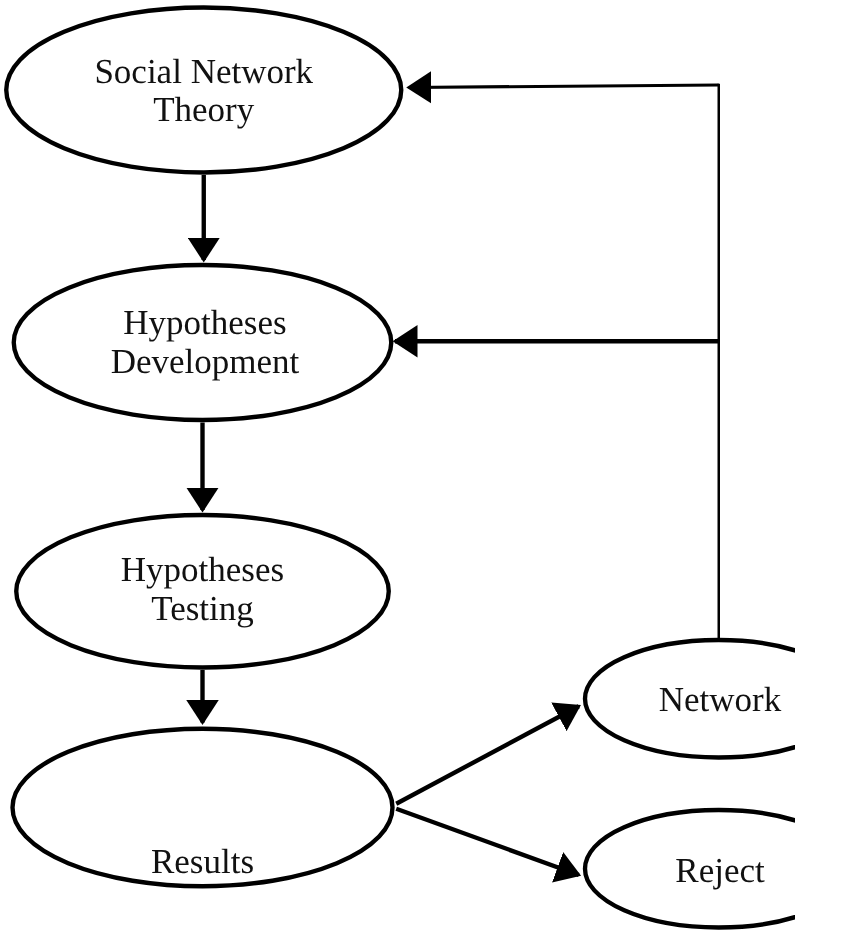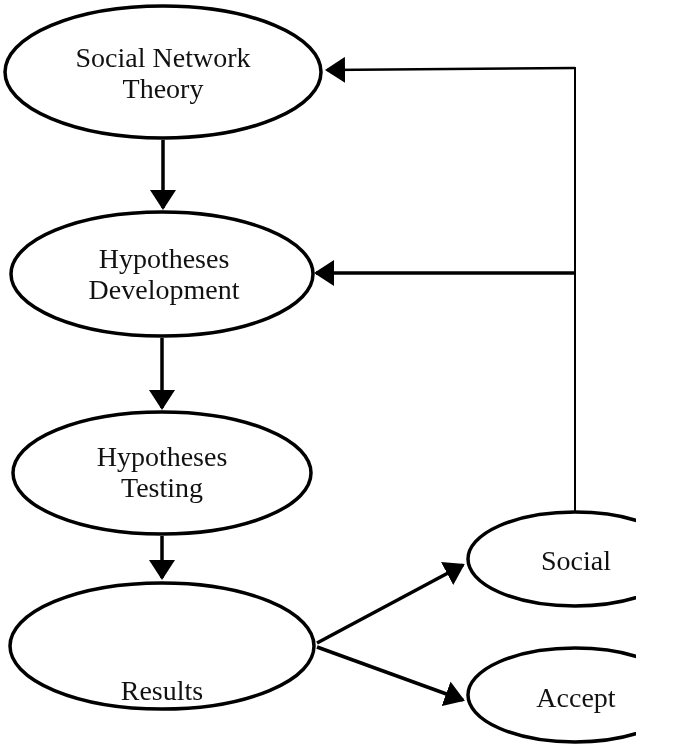--- a/index.html
+++ b/index.html
@@ -74,16 +74,16 @@
     <line x1="575" y1="273" x2="316" y2="273" class="feedback-branch" marker-end="url(#ah)"></line>
   </svg>
 
   <div class="node-label" style="left:163px; top:73px;">Social Network
 Theory</div>
   <div class="node-label" style="left:164px; top:274px;">Hypotheses
 Development</div>
   <div class="node-label" style="left:162px; top:472px;">Hypotheses
 Testing</div>
   <div class="node-label" style="left:162px; top:646px;margin-top:44px;">Results</div>
-  <div class="node-label" style="left:576px; top:560px;">Social</div>
-  <div class="node-label" style="left:576px; top:697px;">Accept</div>
+  <div class="node-label" style="left:576px; top:560px;">Network</div>
+  <div class="node-label" style="left:576px; top:697px;">Reject</div>
 
 </div>
 
 </body></html>

